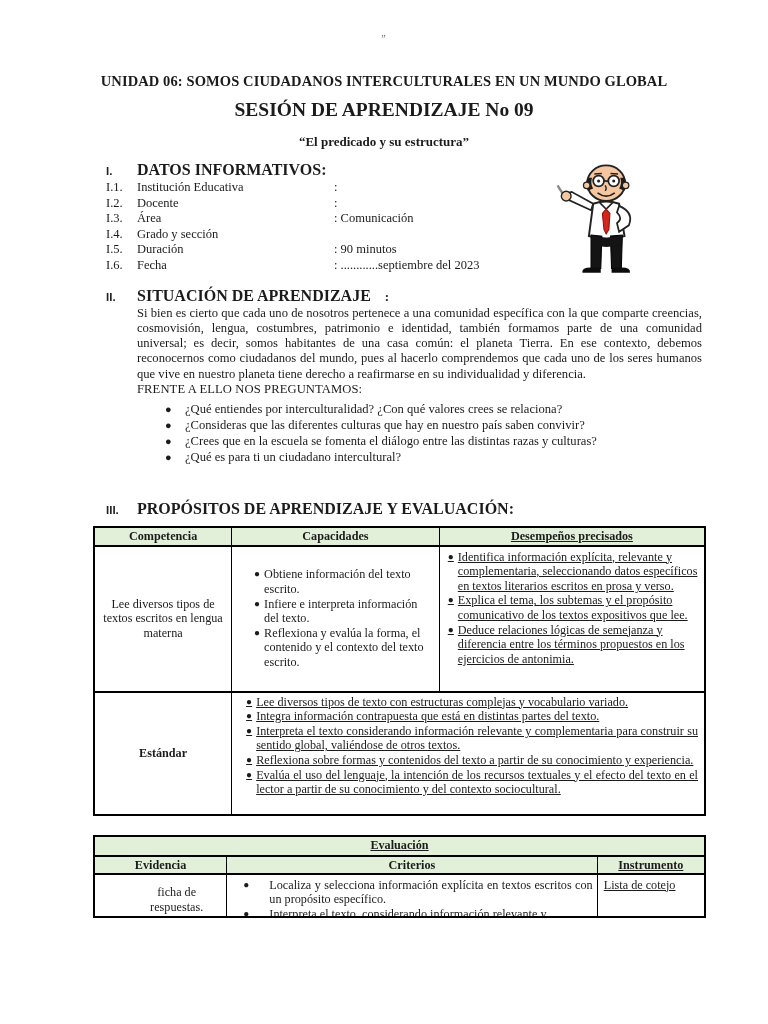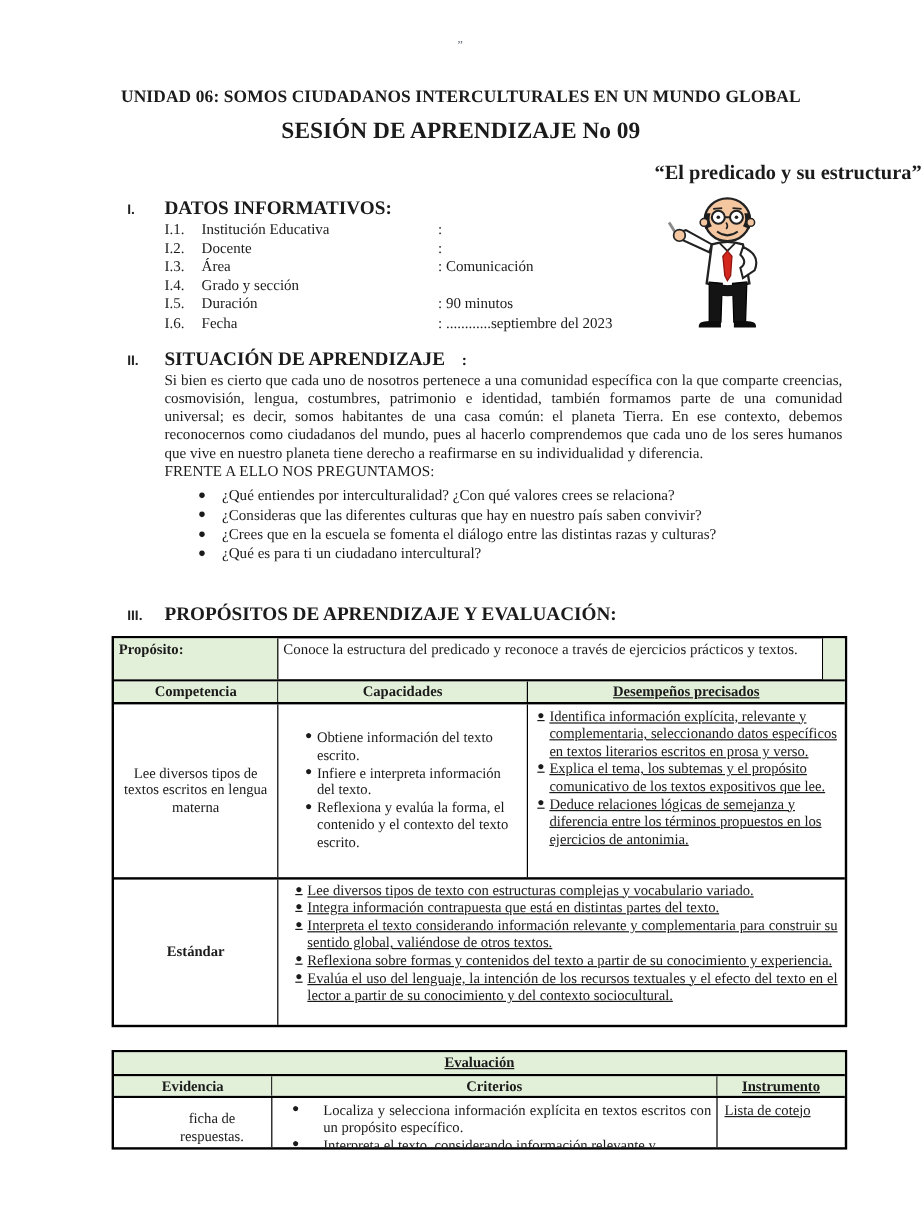--- a/index.html
+++ b/index.html
@@ -7,21 +7,21 @@
   body {
     background:#ffffff;
     font-family:"Liberation Serif","DejaVu Serif",serif;
     color:#1b1b1b;
     position:relative;
     overflow:hidden;
   }
   .stray-quote { text-align:center; padding-top:33px; font-size:10px; color:#5a6472; letter-spacing:1px; }
   .unit-title { text-align:center; margin-top:29px; font-size:14.5px; font-weight:bold; letter-spacing:.1px; }
   .session-title { text-align:center; margin-top:9px; font-size:19.5px; font-weight:bold; }
-  .session-subtitle { text-align:right; margin-top:13px; font-size:17px; font-weight:bold; }
+  .session-subtitle { text-align:center; margin-top:13px; font-size:13px; font-weight:bold; }
 
   .section { margin-left:106px; margin-right:66px; }
   .section-heading { display:flex; align-items:baseline; }
   .numeral { width:31px; flex:0 0 31px; font-family:"Liberation Sans","DejaVu Sans",sans-serif; font-size:11.5px; font-weight:bold; color:#222; }
   .heading-text { font-weight:bold; font-size:16px; }
   .heading-colon { font-weight:bold; font-size:13px; margin-left:14px; }
 
   .datos-row { display:flex; font-size:12.5px; line-height:15.6px; }
   .datos-code { width:31px; flex:0 0 31px; }
   .datos-label { width:197px; flex:0 0 197px; }
@@ -69,21 +69,21 @@
 
 <div class="unit-title">UNIDAD 06: SOMOS CIUDADANOS INTERCULTURALES EN UN MUNDO GLOBAL</div>
 <div class="session-title">SESIÓN DE APRENDIZAJE No 09</div>
 <div class="session-subtitle">“El predicado y su estructura”</div>
 
 <div class="section" style="margin-top:11px;">
   <div class="section-heading">
     <span class="numeral">I.</span>
     <span class="heading-text">DATOS INFORMATIVOS:</span>
   </div>
-  <div style="margin-left:31px; margin-top:1px;">
+  <div style="margin-top:1px;">
     <div class="datos-row">
       <span class="datos-code">I.1.</span>
       <span class="datos-label">Institución Educativa</span>
       <span class="datos-value">:</span>
     </div>
     <div class="datos-row">
       <span class="datos-code">I.2.</span>
       <span class="datos-label">Docente</span>
       <span class="datos-value">:</span>
     </div>
@@ -184,25 +184,20 @@
 
 <div class="section" style="margin-top:35px;">
   <div class="section-heading">
     <span class="numeral">III.</span>
     <span class="heading-text">PROPÓSITOS DE APRENDIZAJE Y EVALUACIÓN:</span>
   </div>
 </div>
 
 <div class="tbl" style="margin-top:8px;">
 
-  <div class="row rb2" style="height:36px;">
-    <div class="cell green" style="width:138px; font-weight:bold; padding-top:2px;">Propósito:</div>
-    <div class="cell" style="width:457px; padding-top:2px; font-size:12.4px;">Conoce la estructura del predicado y reconoce a través de ejercicios prácticos y textos.</div>
-    <div class="cell green" style="width:18px;"></div>
-  </div>
 
   <div class="row rb2" style="height:19px;">
     <div class="cell green hdr" style="width:138px;">Competencia</div>
     <div class="cell green hdr" style="width:209px;">Capacidades</div>
     <div class="cell green hdr" style="width:266px;">Desempeños precisados</div>
   </div>
 
   <div class="row rb2" style="height:146px;">
     <div class="cell vcenter" style="width:138px;">Lee diversos tipos de textos escritos en lengua materna</div>
     <div class="cell cap-cell" style="width:209px;">

